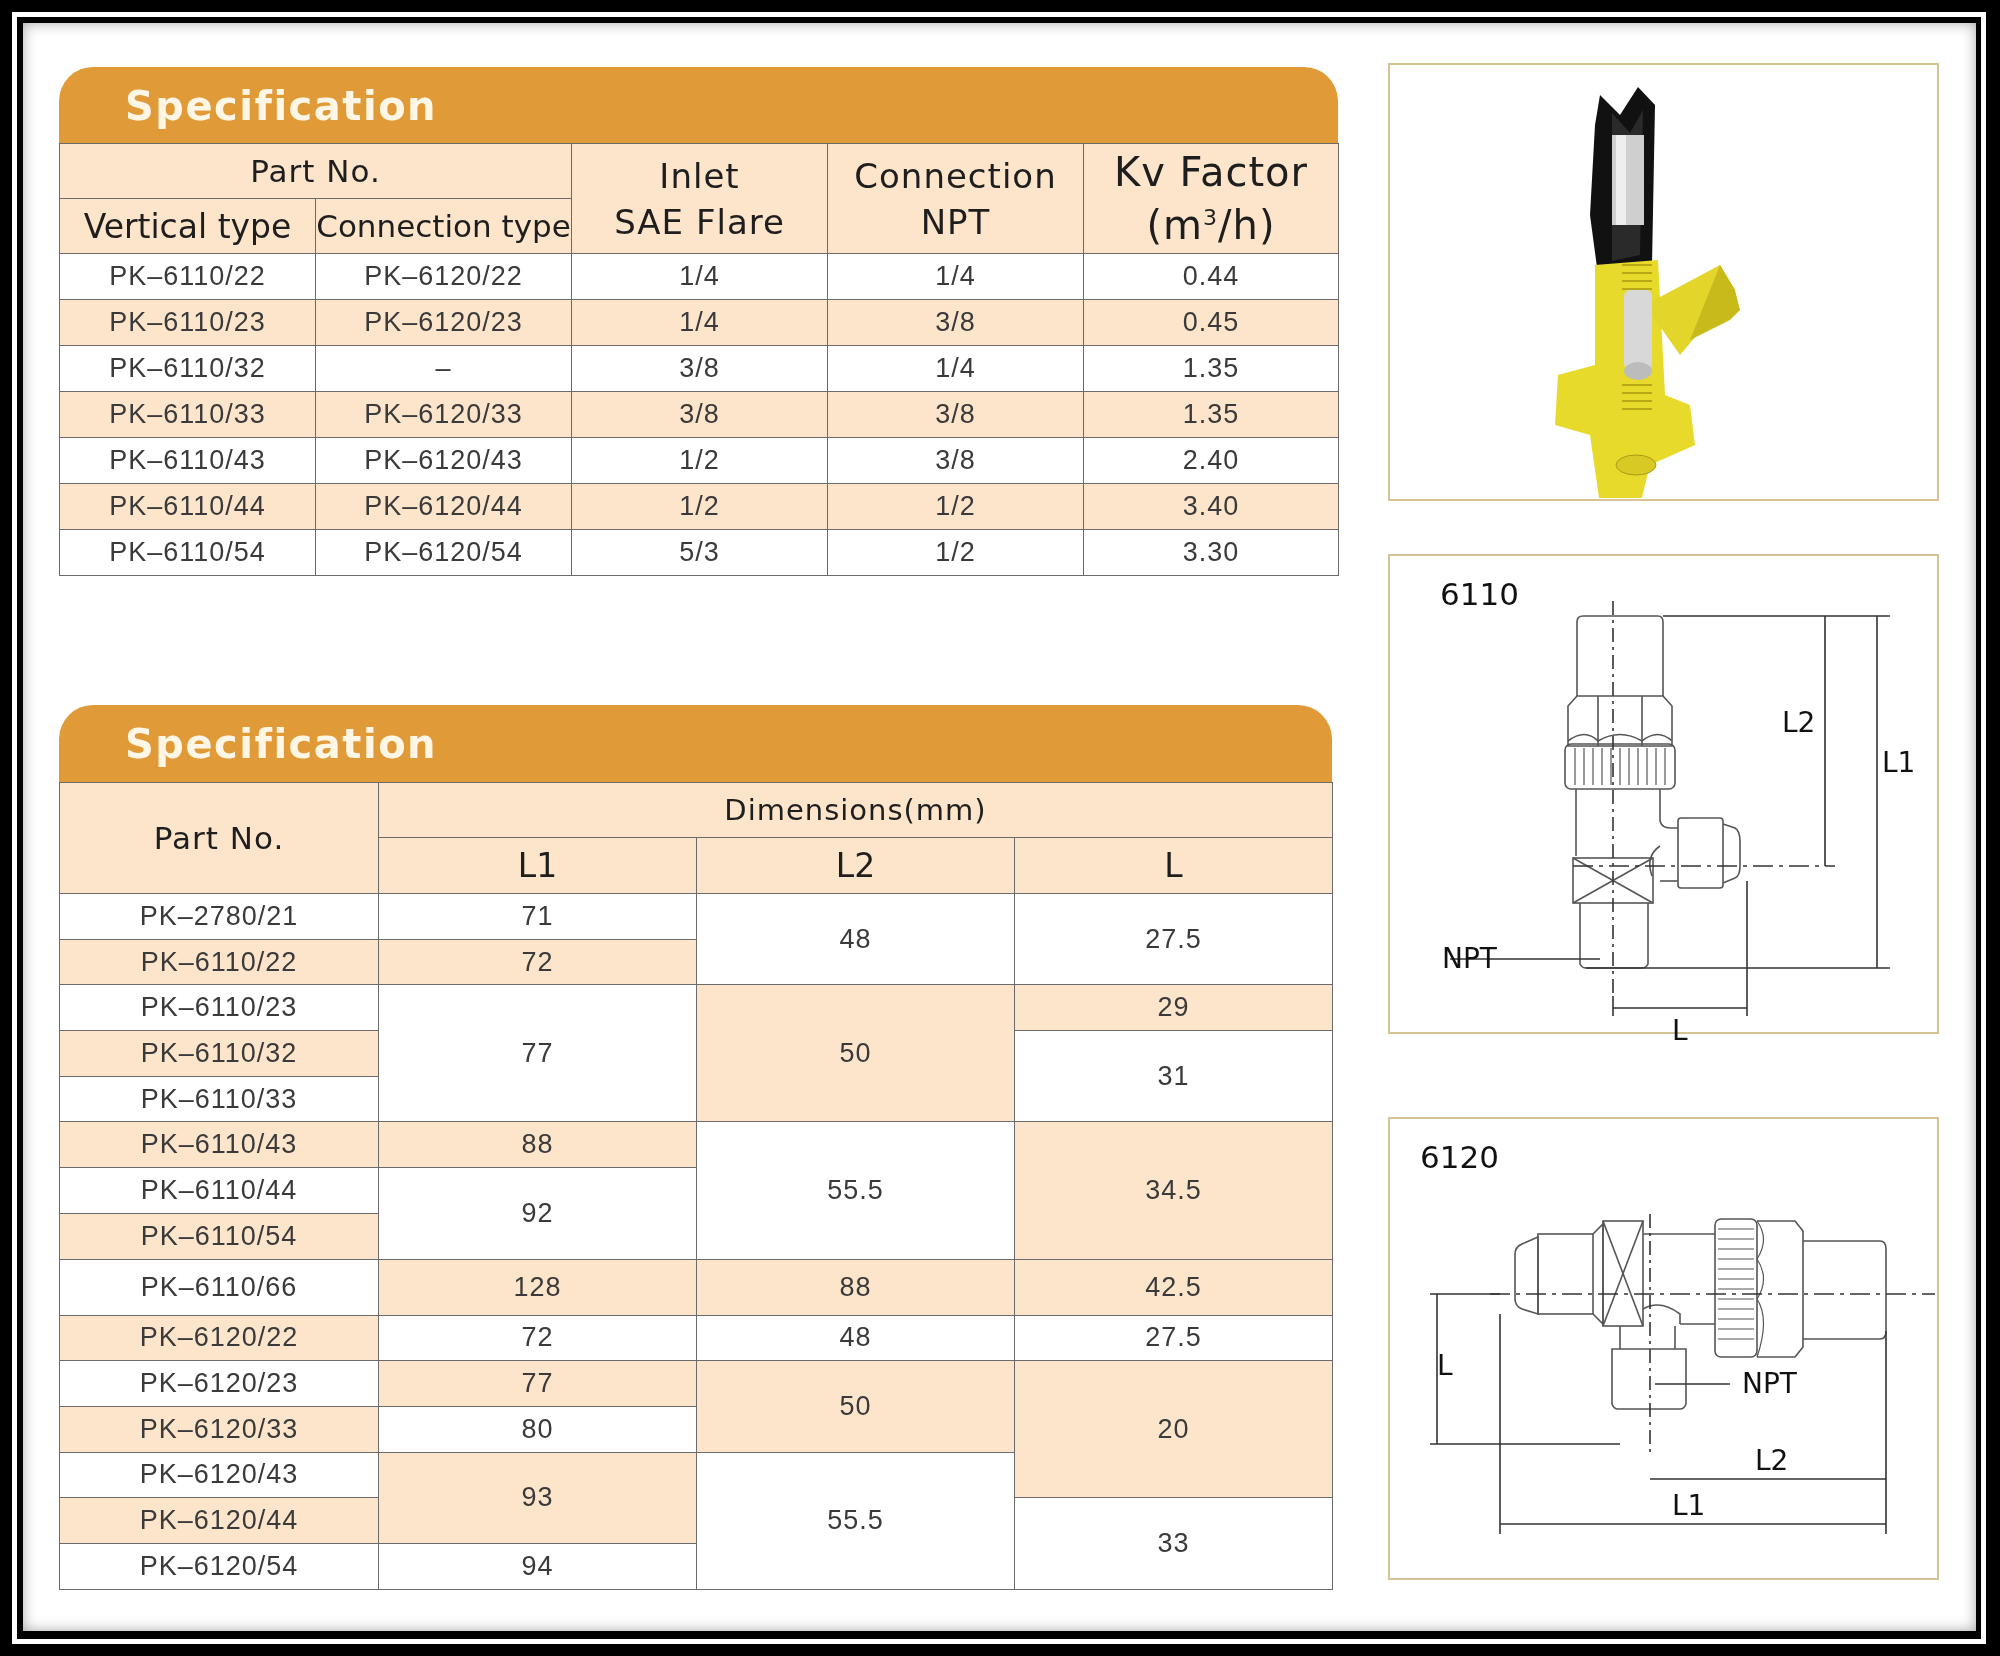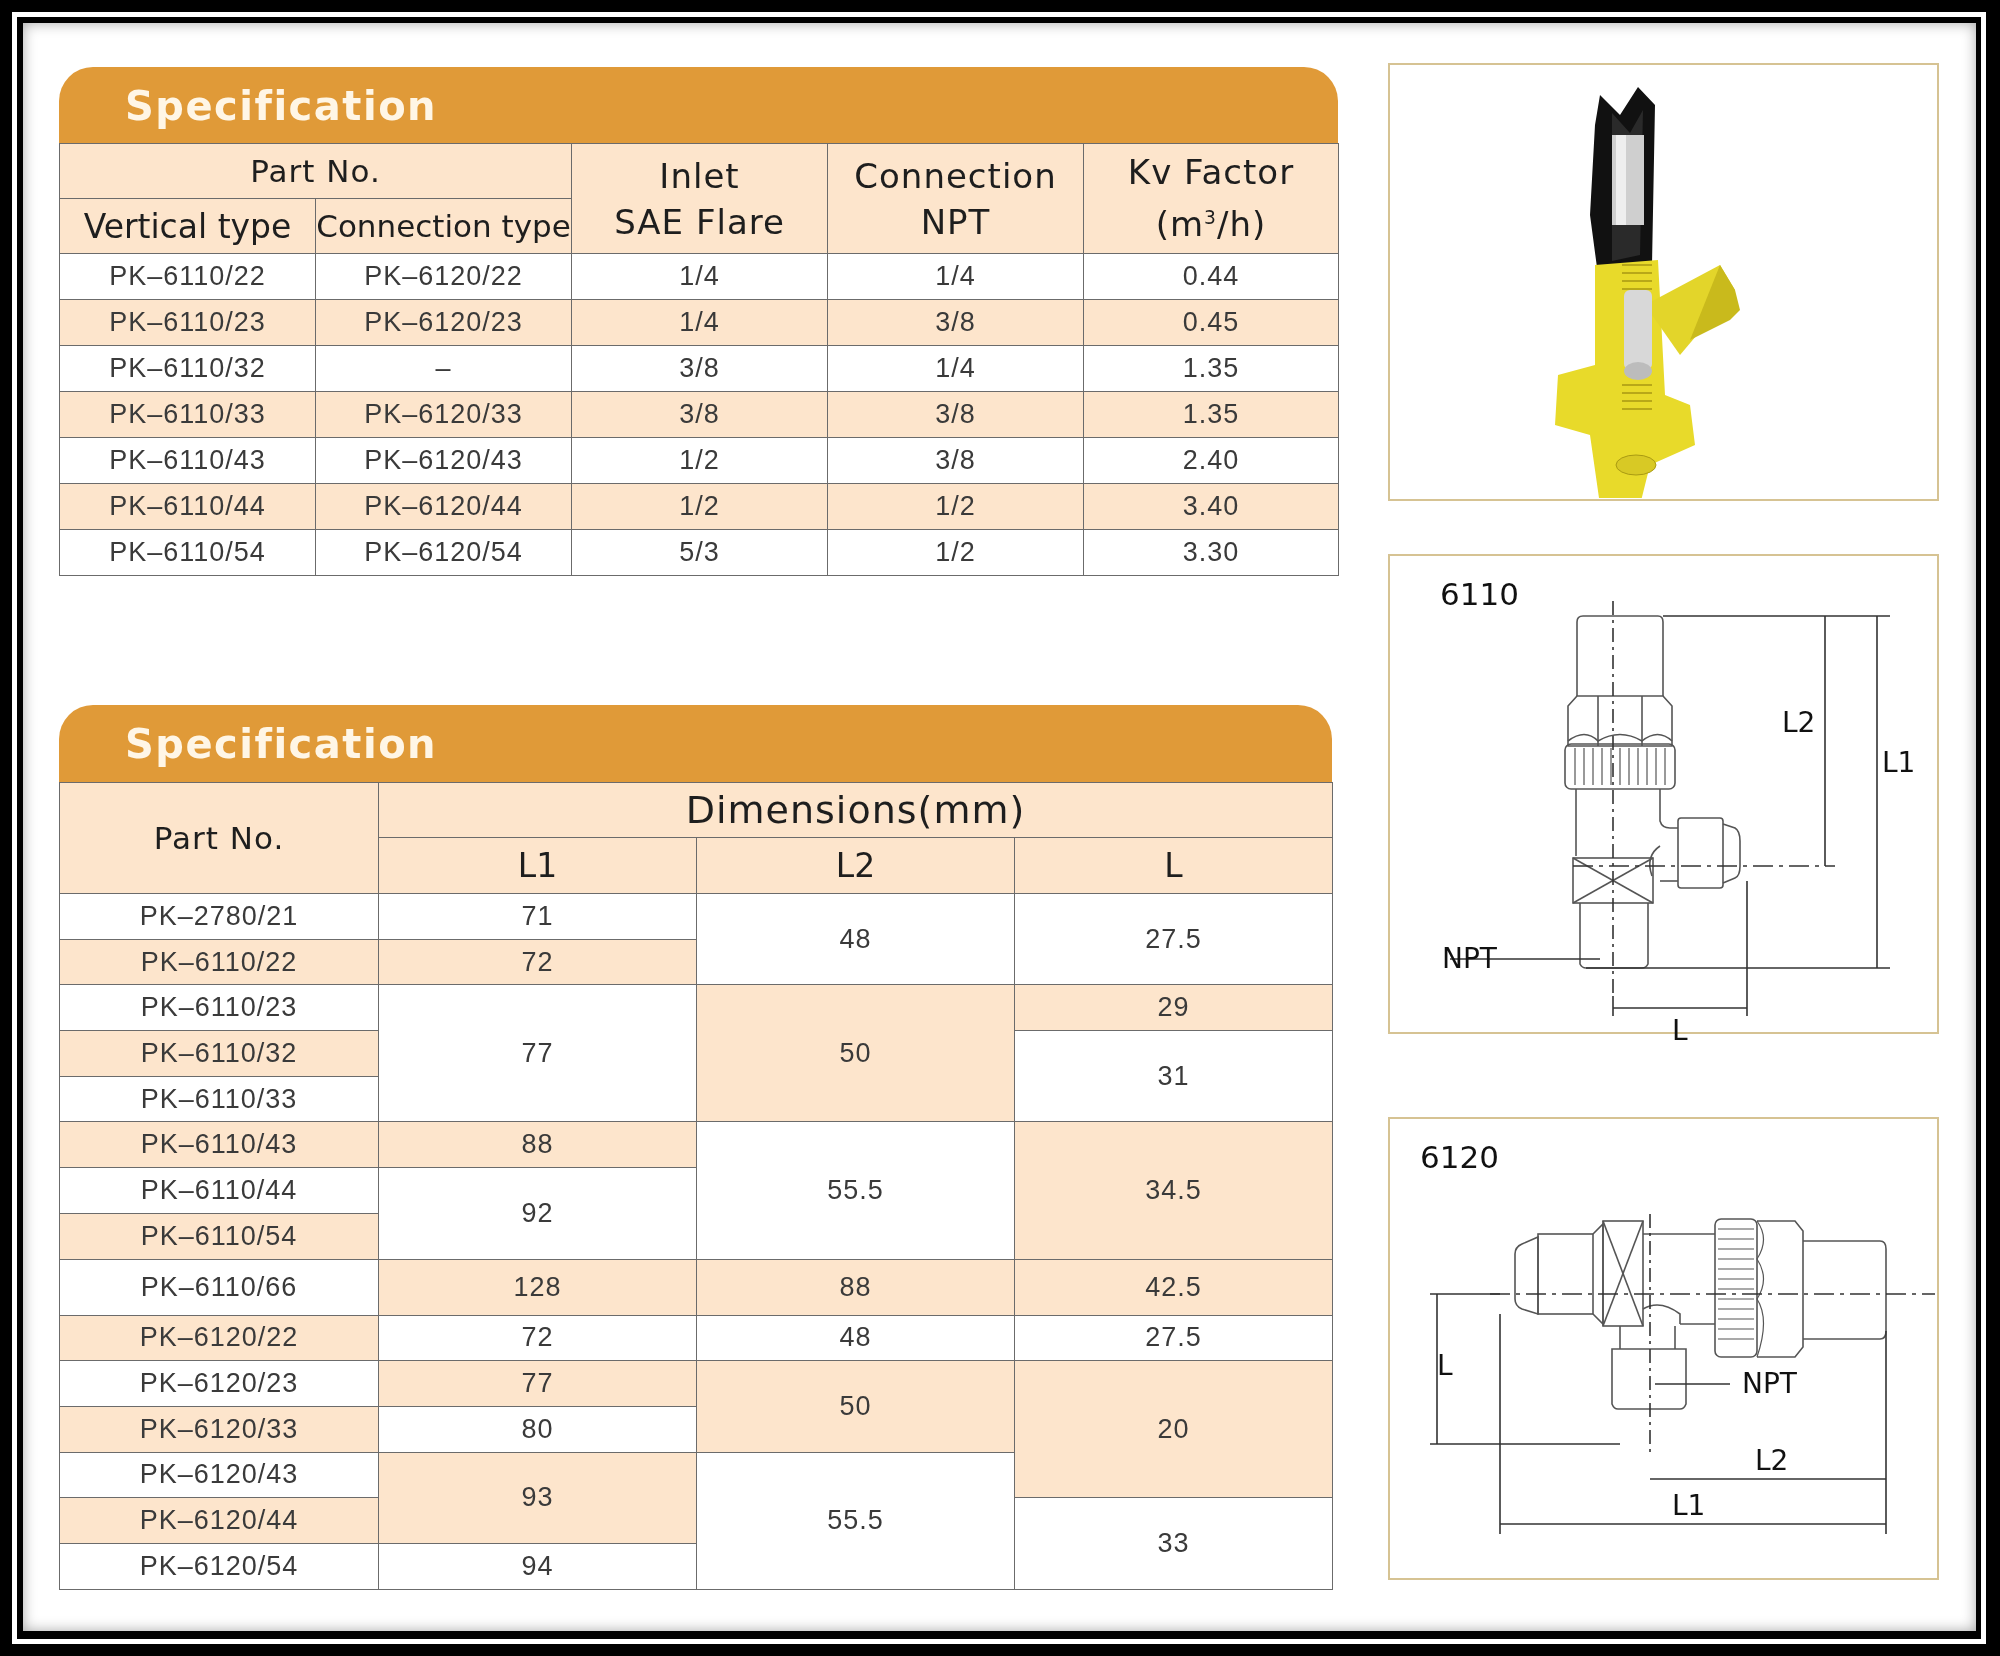--- a/index.html
+++ b/index.html
@@ -81,21 +81,21 @@
           <span>Part No.</span>
         </th>
         <th rowspan="2" style="font-size:34px; line-height:46px; letter-spacing:1px;margin-top:7px;">
           <div>Inlet</div>
           <div>SAE Flare</div>
         </th>
         <th rowspan="2" style="font-size:34px; line-height:46px; letter-spacing:1px;">
           <div>Connection</div>
           <div>NPT</div>
         </th>
-        <th rowspan="2" style="font-size:34px; line-height:46px; letter-spacing:1px;">
+        <th rowspan="2" style="font-size:40px; line-height:46px; letter-spacing:1px;">
           <div>Kv Factor</div>
           <div><span>(m</span><sup>3</sup><span>/h)</span></div>
         </th>
       </tr>
       <tr style="height:55px;">
         <th style="font-size:33px;"><span>Vertical type</span></th>
         <th style="font-size:31px;"><span>Connection type</span></th>
       </tr>
 
       <tr class="wh" style="height:46px;">
@@ -158,21 +158,21 @@
     <table class="grid" style="top:77px; width:1273px;">
       <colgroup>
           <col style="width:319px">
           <col style="width:318px">
           <col style="width:318px">
           <col style="width:318px">
         </colgroup>
       <tbody>
           <tr style="height:55px;">
         <th rowspan="2" style="font-size:31px; letter-spacing:1px;"><span>Part No.</span></th>
-        <th colspan="3" style="font-size:38px; letter-spacing:1px;"><span>Dimensions(mm)</span></th>
+        <th colspan="3" style="font-size:29px; letter-spacing:1px;"><span>Dimensions(mm)</span></th>
       </tr>
       <tr style="height:56px;">
         <th style="font-size:33px;"><span>L1</span></th>
         <th style="font-size:33px;"><span>L2</span></th>
         <th style="font-size:33px;"><span>L</span></th>
       </tr>
 
       <tr style="height:45.7px;">
         <td class="wh">PK–2780/21</td>
         <td class="wh">71</td>

